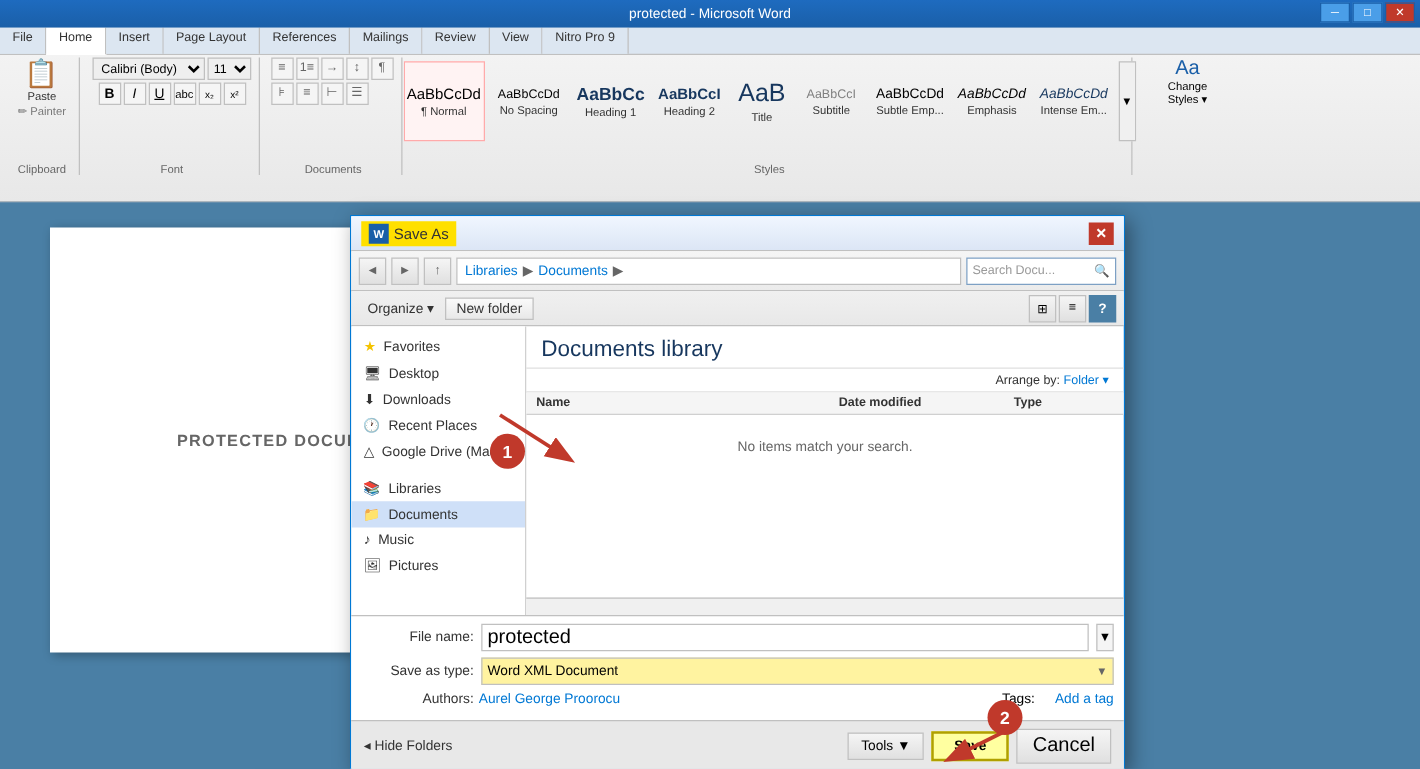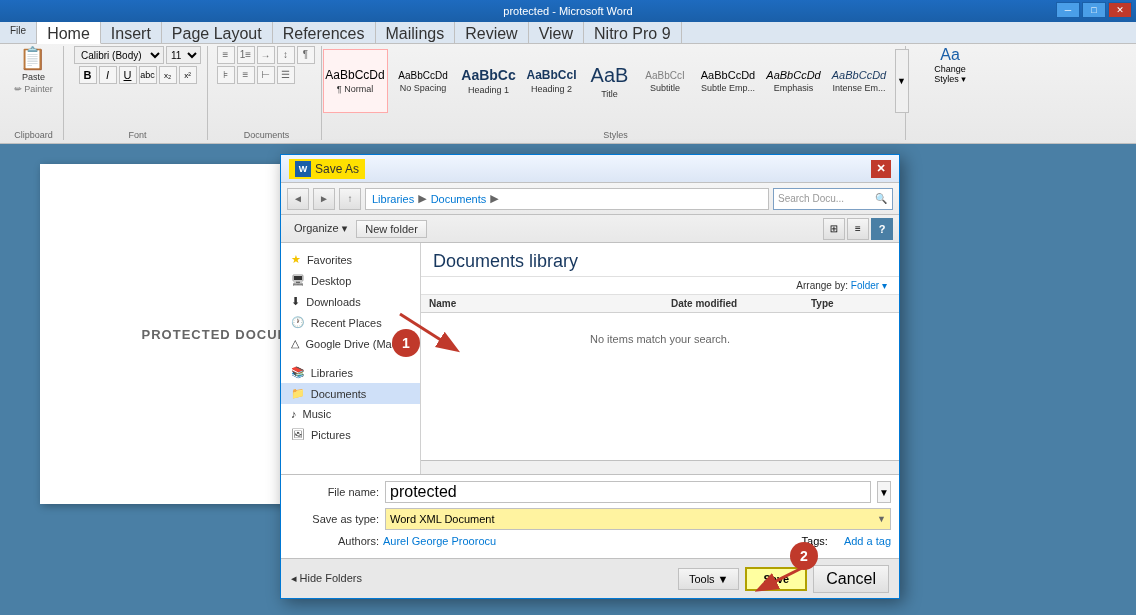--- a/index.html
+++ b/index.html
@@ -21,27 +21,27 @@
     }
     .tb-btn {
       width: 24px; height: 16px; background: #4a9ee8; border: 1px solid #1a5fa8;
       color: white; font-size: 9px; cursor: pointer; text-align: center; line-height: 14px;
     }
 
     
     .ribbon {
       background: linear-gradient(to bottom, #f5f5f5, #e8e8e8);
       border-bottom: 1px solid #c0c0c0;
-      height: 122px;
+      height: 140px;
     }
     .ribbon-tabs {
       display: flex; height: 22px; background: #dce6f1; border-bottom: 1px solid #c0c0c0;
     }
     .ribbon-tab {
-      padding: 3px 10px; font-size: 16px; cursor: pointer; border-right: 1px solid #c0c0c0;
+      padding: 3px 10px; font-size: 10px; cursor: pointer; border-right: 1px solid #c0c0c0;
       background: #dce6f1; color: #333;
     }
     .ribbon-tab.active { background: white; border-bottom: 1px solid white; margin-bottom: -1px; }
 
     .ribbon-content {
       display: flex; height: 98px; padding: 2px 4px; gap: 4px; align-items: stretch;
     }
     .ribbon-group {
       display: flex; flex-direction: column; border-right: 1px solid #c0c0c0;
       padding: 0 6px; align-items: center; justify-content: center; gap: 2px;

